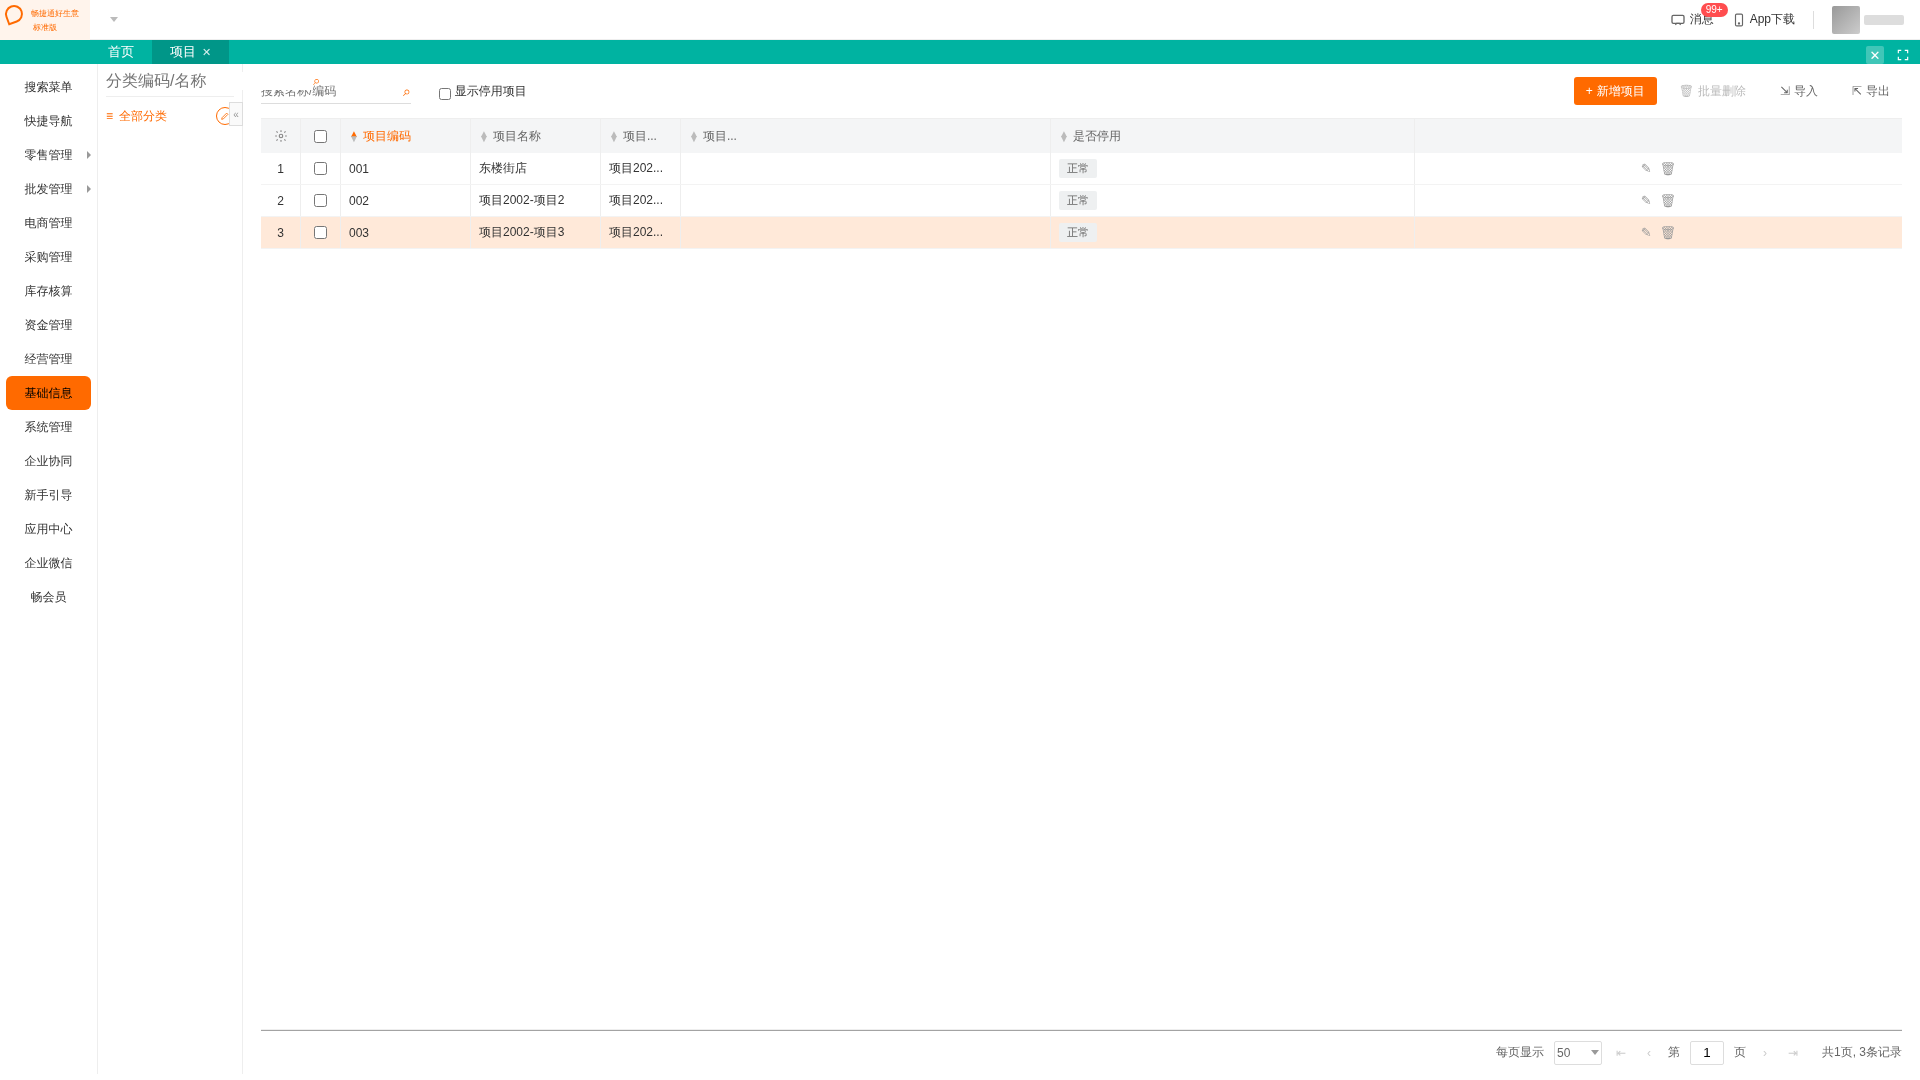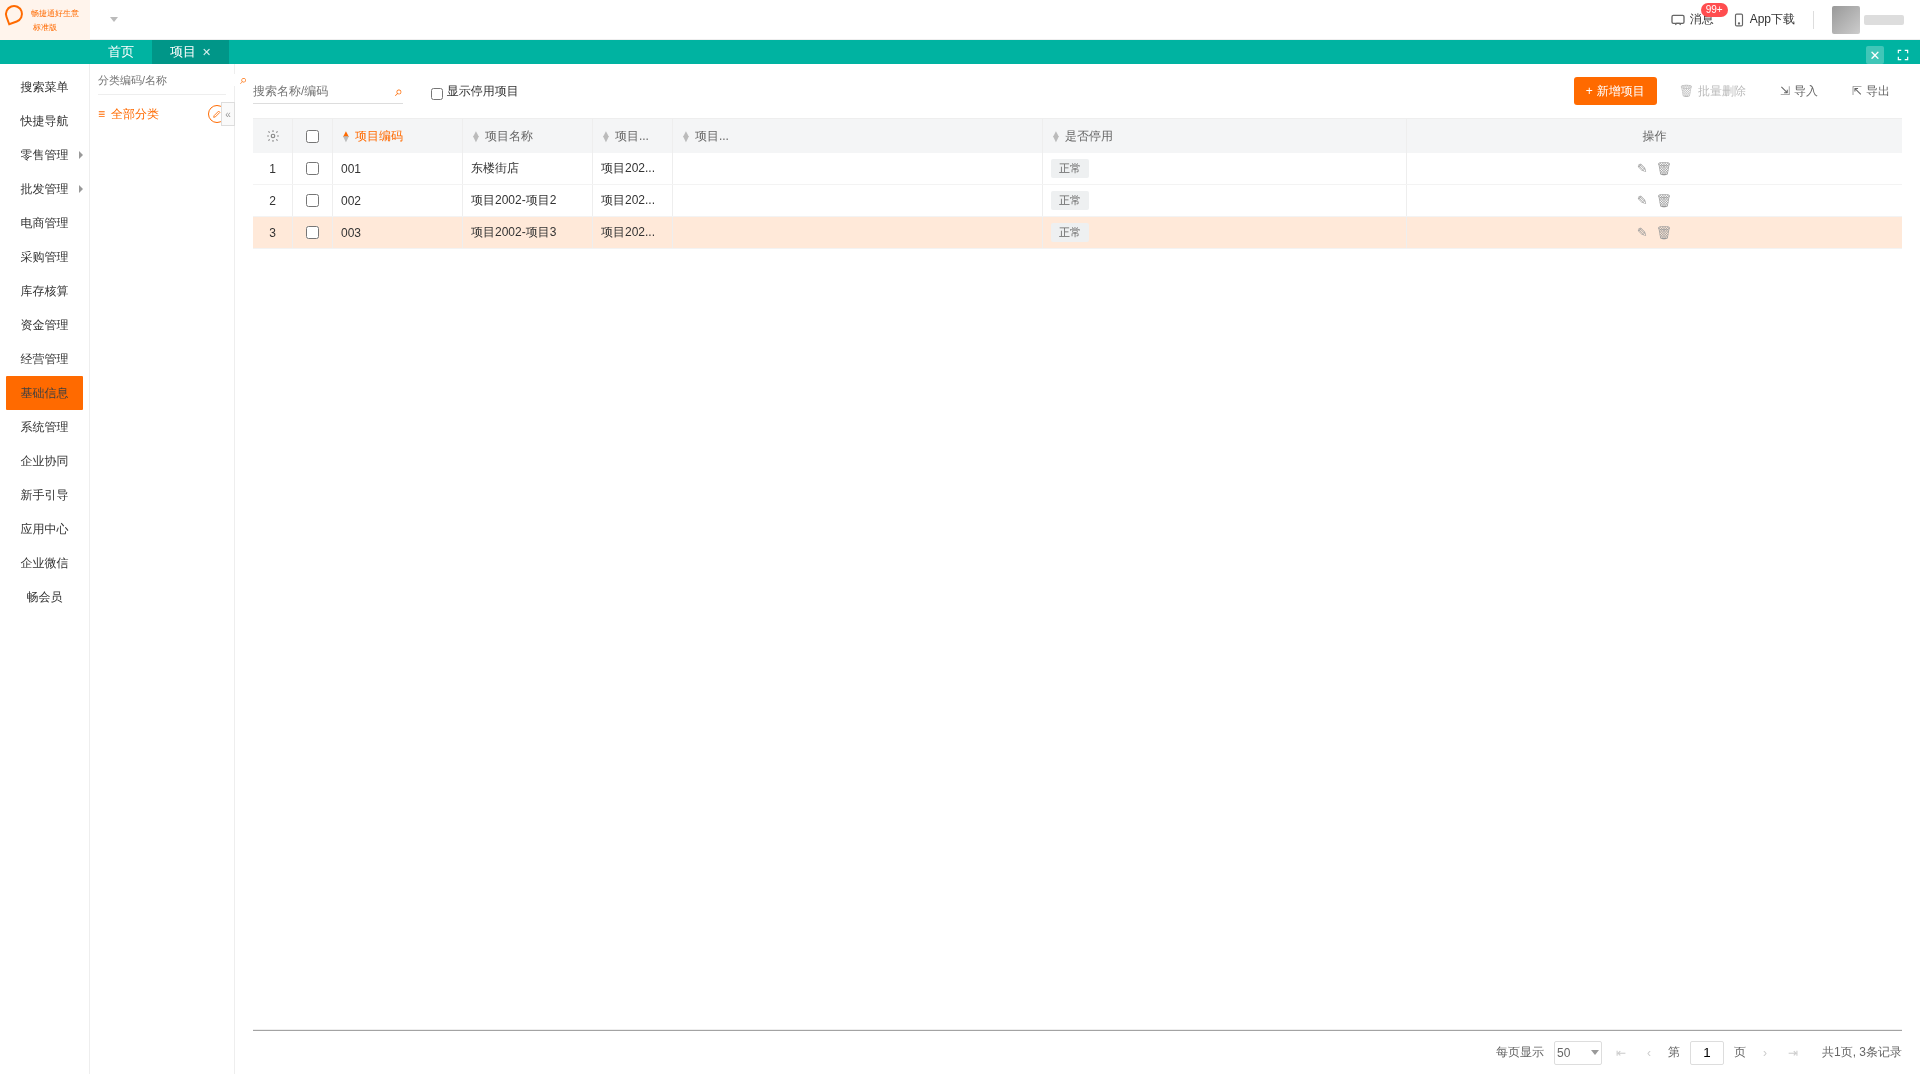--- a/index.html
+++ b/index.html
@@ -24,29 +24,29 @@
 .tabstrip { height: 24px; background: #00b3a1; display: flex; align-items: stretch; padding-left: 90px; position: relative; }
 .tab { padding: 0 18px; display: flex; align-items: center; color: #fff; cursor: pointer; font-size: 13px; gap: 6px; }
 .tab.active { background: #009688; }
 .tab-close { font-size: 11px; opacity: 0.85; }
 .tabstrip-right { position: absolute; right: 8px; top: 0; height: 30px; display: flex; align-items: center; gap: 10px; }
 .ts-btn { width: 18px; height: 18px; display: flex; align-items: center; justify-content: center; color: #fff; cursor: pointer; }
 .ts-close { background: rgba(255,255,255,0.25); border-radius: 2px; font-size: 13px; }
 
 
 .layout { display: flex; height: calc(100vh - 70px); }
-.sidebar { width: 90px; border-right: 1px solid #eee; padding-top: 6px; }
+.sidebar { width: 98px; border-right: 1px solid #eee; padding-top: 6px; }
 .side-item { height: 34px; display: flex; align-items: center; justify-content: center; font-size: 12px; color: #333; cursor: pointer; position: relative; }
-.side-item.active { background: #ff6a00; color: #404040; border-radius: 1px; margin: 0 6px; }
+.side-item.active { background: #ff6a00; color: #000000; border-radius: 6px; margin: 0 6px; }
 .side-item .caret { position: absolute; right: 6px; width: 0; height: 0; border-top: 4px solid transparent; border-bottom: 4px solid transparent; border-left: 4px solid #999; }
 
 
 .treepanel { width: 145px; border-right: 1px solid #eee; padding: 8px 8px 0 8px; position: relative; }
 .tree-search { display: flex; align-items: center; border-bottom: 1px solid #eee; padding-bottom: 6px; margin-bottom: 6px; }
-.tree-search input { border: none; outline: none; flex: 1; font-size: 11px; color: #666; }
+.tree-search input { border: none; outline: none; flex: 1; font-size: 16px; color: #666; }
 .search-icn { color: #ff6a00; font-size: 13px; }
 .tree-head { display: flex; align-items: center; gap: 6px; color: #ff6a00; padding: 4px 0; }
 .tree-head .icn { font-size: 12px; }
 .edit-circle { margin-left: auto; width: 18px; height: 18px; border: 1px solid #ff6a00; border-radius: 50%; display: flex; align-items: center; justify-content: center; color: #ff6a00; font-size: 10px; }
 .collapse-handle { position: absolute; right: -1px; top: 38px; width: 14px; height: 24px; border: 1px solid #ddd; background: #fafafa; display: flex; align-items: center; justify-content: center; font-size: 10px; color: #999; cursor: pointer; }
 .tree-list { padding: 4px 0 0 12px; }
 .tree-item { padding: 5px 0; cursor: pointer; color: #333; }
 
 
 .main { flex: 1; display: flex; flex-direction: column; padding: 0 18px; }
@@ -250,23 +250,20 @@
             </span>
             <span>项目...</span>
           </div>
         <div class="cell c-status">
             <span class="sort-icn">
               <span>▲</span>
               <span>▼</span>
             </span>
             <span>是否停用</span>
           </div>
-        <div class="cell c-op">
-            <span>操作</span>
-          </div>
       </div>
       <div id="tbody">
           <div class="trow">
             <div class="cell c-idx">1</div>
             <div class="cell c-chk">
               <input type="checkbox" style="">
             </div>
             <div class="cell c-code">001</div>
             <div class="cell c-name">东楼街店</div>
             <div class="cell c-cat">项目202...</div>

